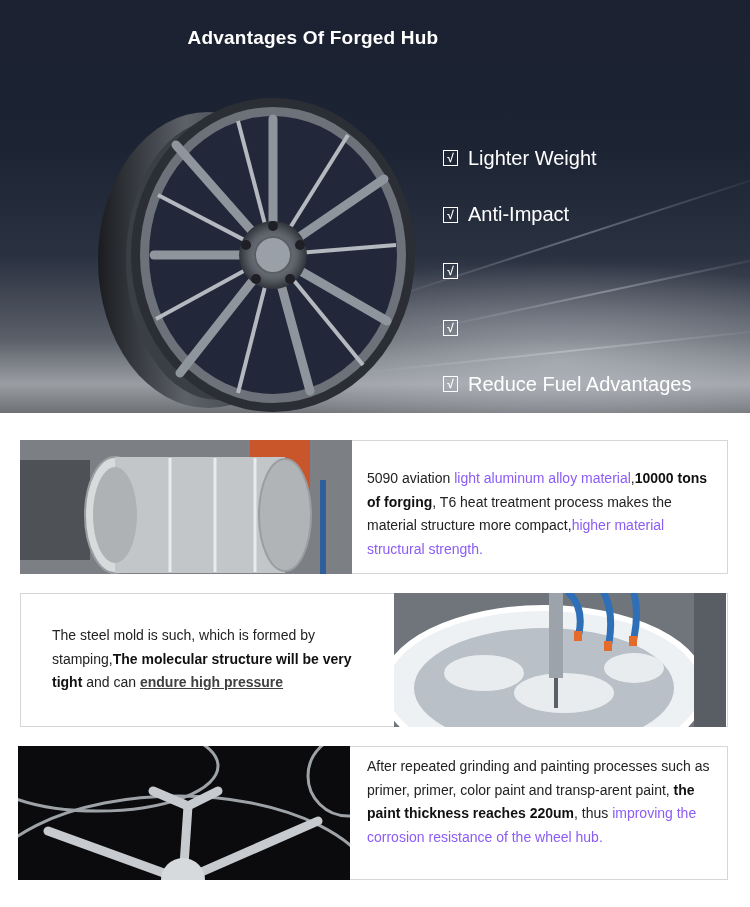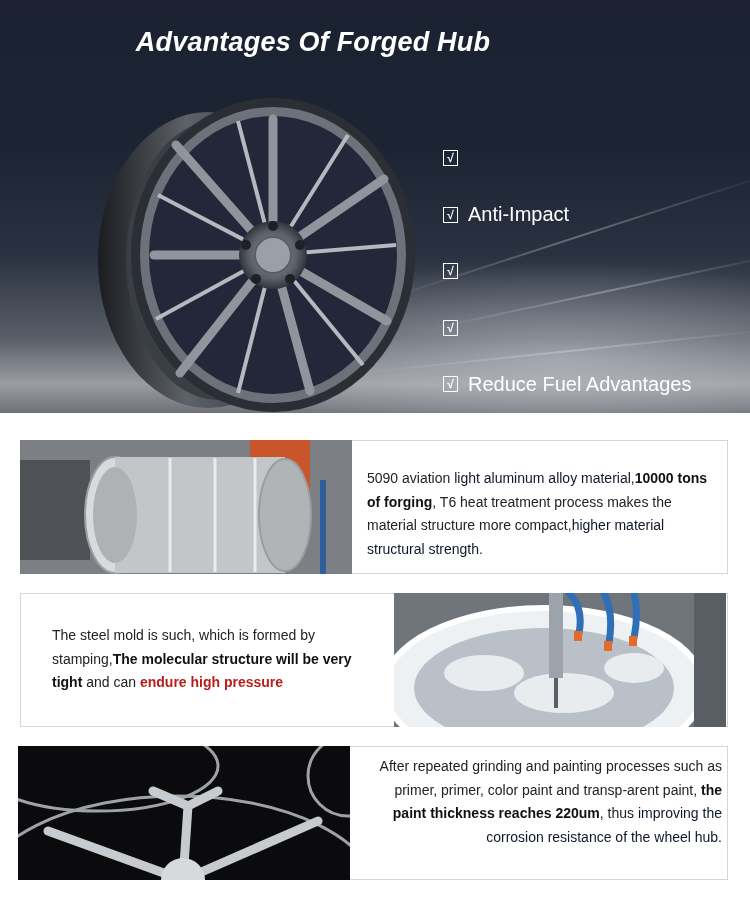--- a/index.html
+++ b/index.html
@@ -13,21 +13,21 @@
       radial-gradient(ellipse 520px 140px at 560px 360px, rgba(200,205,212,0.55), rgba(120,128,140,0) 70%),
       linear-gradient(180deg, #1b2130 0%, #1c2434 35%, #2a3140 62%, #5a5f68 82%, #9a9da2 93%, #6d7075 100%);
     overflow: hidden;
   }
   .hero .streak {
     position: absolute; height: 2px; background: linear-gradient(90deg, rgba(255,255,255,0), rgba(220,225,235,0.35), rgba(255,255,255,0));
     transform-origin: left center;
   }
   .hero-title {
     position: absolute; left: 0; top: 27px; width: 626px; text-align: center;
-    color: #ffffff; font-weight: bold; font-size: 27px; letter-spacing: 0.2px; font-style: italic;
+    color: #ffffff; font-weight: bold; font-size: 19px; letter-spacing: 0.2px;
   }
   .wheel {
     position: absolute; left: 78px; top: 95px; width: 340px; height: 320px;
   }
   .features {
     position: absolute; left: 443px; top: 130px; width: 300px;
   }
   .feature {
     display: flex; align-items: center; height: 56.5px; color: #ffffff; font-size: 20px;
   }
@@ -39,35 +39,35 @@
 
   
   .panel {
     position: absolute; left: 20px; width: 708px; height: 134px;
     border: 1px solid #d6d6d6; background: #ffffff;
   }
   .panel .photo { position: absolute; top: -1px; height: 134px; overflow: hidden; }
   .panel .text {
     position: absolute; font-size: 14px; line-height: 23.5px; color: #222222;
   }
-  .red { color: #0f172a; }
+  .red { color: #8b5cf6; }
   .bold { font-weight: bold; color: #111111; }
-  .red.bold { color: #b91c1c; }
+  .red.bold { color: #404040; text-decoration: underline; }
 
   .p1 { top: 440px; }
   .p1 .photo { left: -1px; width: 332px; background: linear-gradient(90deg,#8a8d90 0%,#b9bcbe 30%,#d2d5d7 55%,#8d9194 80%,#6a6e72 100%); }
   .p1 .text { left: 346px; top: 26px; width: 355px; }
 
   .p2 { top: 593px; }
   .p2 .photo { left: 373px; width: 332px; background: linear-gradient(135deg,#7b8086 0%,#c9ced3 35%,#f1f3f5 55%,#b6bcc2 75%,#5f656b 100%); }
   .p2 .text { left: 31px; top: 30px; width: 300px; }
 
   .p3 { top: 746px; }
   .p3 .photo { left: -3px; width: 332px; background: #0c0c0e; }
-  .p3 .text { left: 346px; top: 8px; width: 355px; text-align: right; }
+  .p3 .text { left: 346px; top: 8px; width: 355px; }
 </style>
 </head>
 <body>
 
 <section class="hero">
   <div class="streak" style="left:380px; top:300px; width:420px; transform:rotate(-18deg);"></div>
   <div class="streak" style="left:420px; top:330px; width:380px; transform:rotate(-12deg);"></div>
   <div class="streak" style="left:360px; top:372px; width:420px; transform:rotate(-6deg);"></div>
 
   <h1 class="hero-title">Advantages Of Forged Hub</h1>
@@ -118,20 +118,21 @@
       <circle cx="222" cy="150" r="5"></circle>
       <circle cx="212" cy="184" r="5"></circle>
       <circle cx="178" cy="184" r="5"></circle>
       <circle cx="168" cy="150" r="5"></circle>
     </g>
   </svg>
 
   <ul class="features" style="list-style:none;">
     <li class="feature">
       <span class="check-icon">√</span>
+      <span>Lighter Weight</span>
     </li>
     <li class="feature">
       <span class="check-icon">√</span>
       <span>Anti-Impact</span>
     </li>
     <li class="feature">
       <span class="check-icon">√</span>
     </li>
     <li class="feature">
       <span class="check-icon">√</span>

